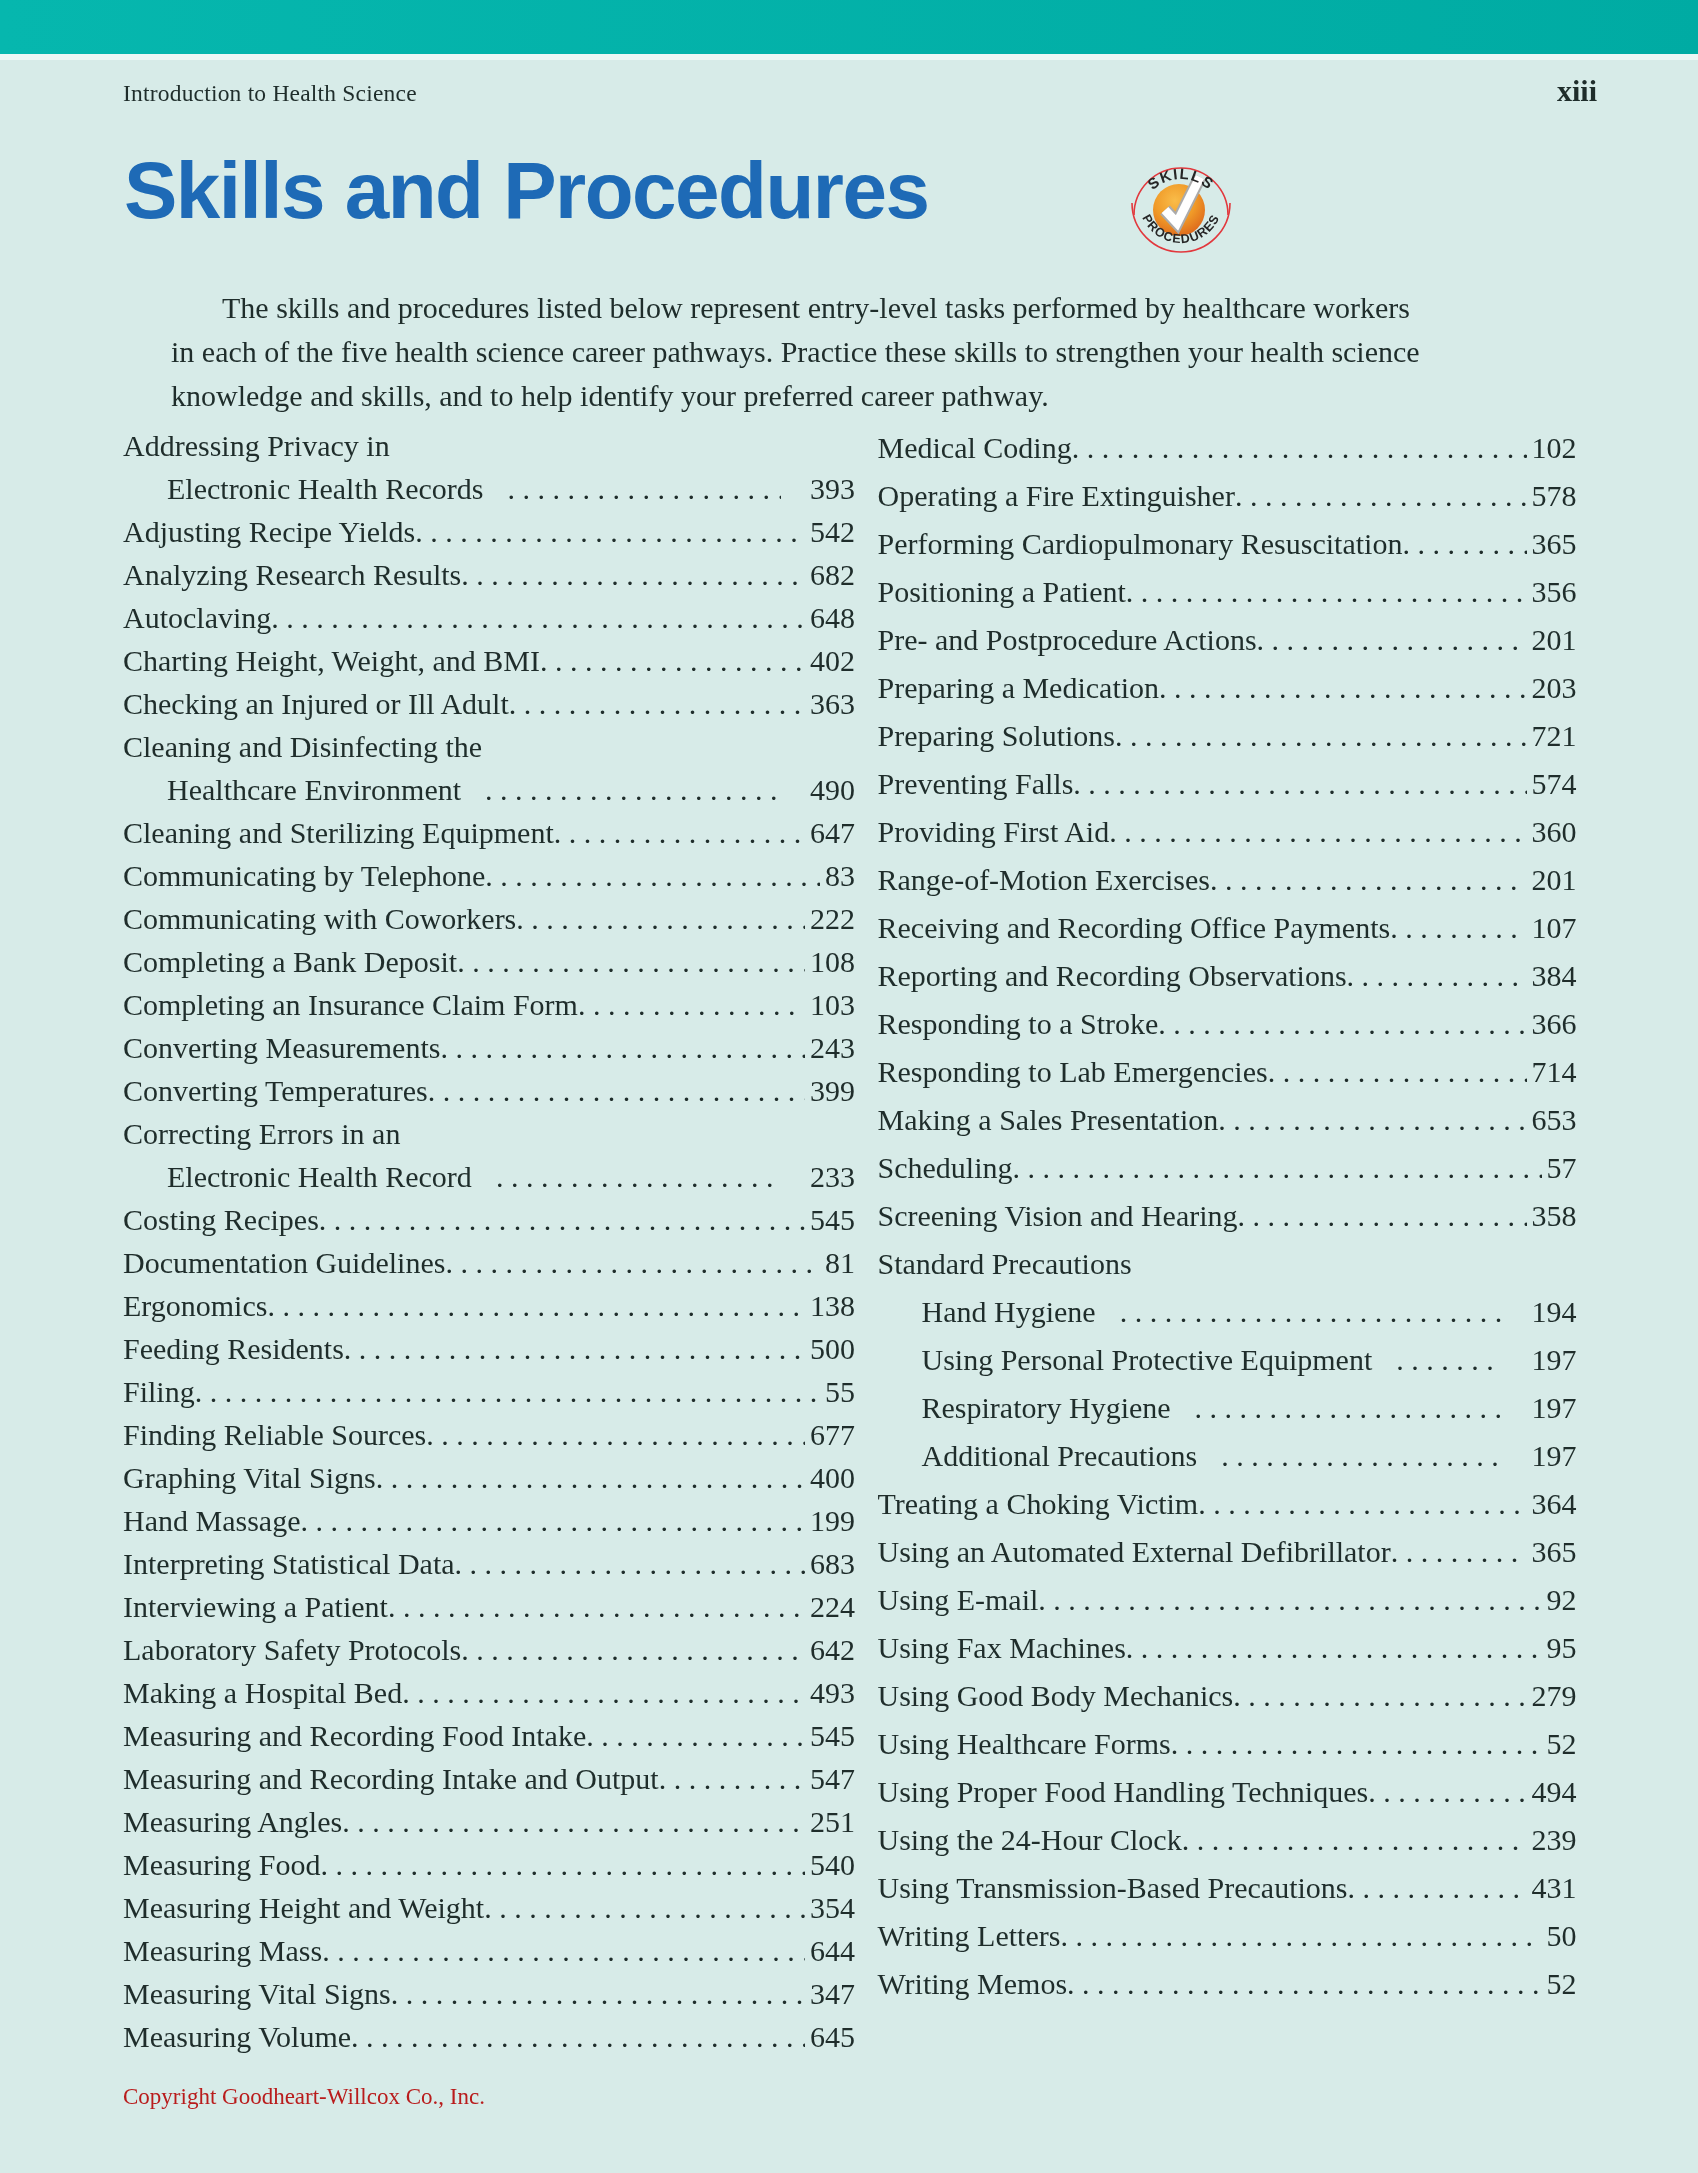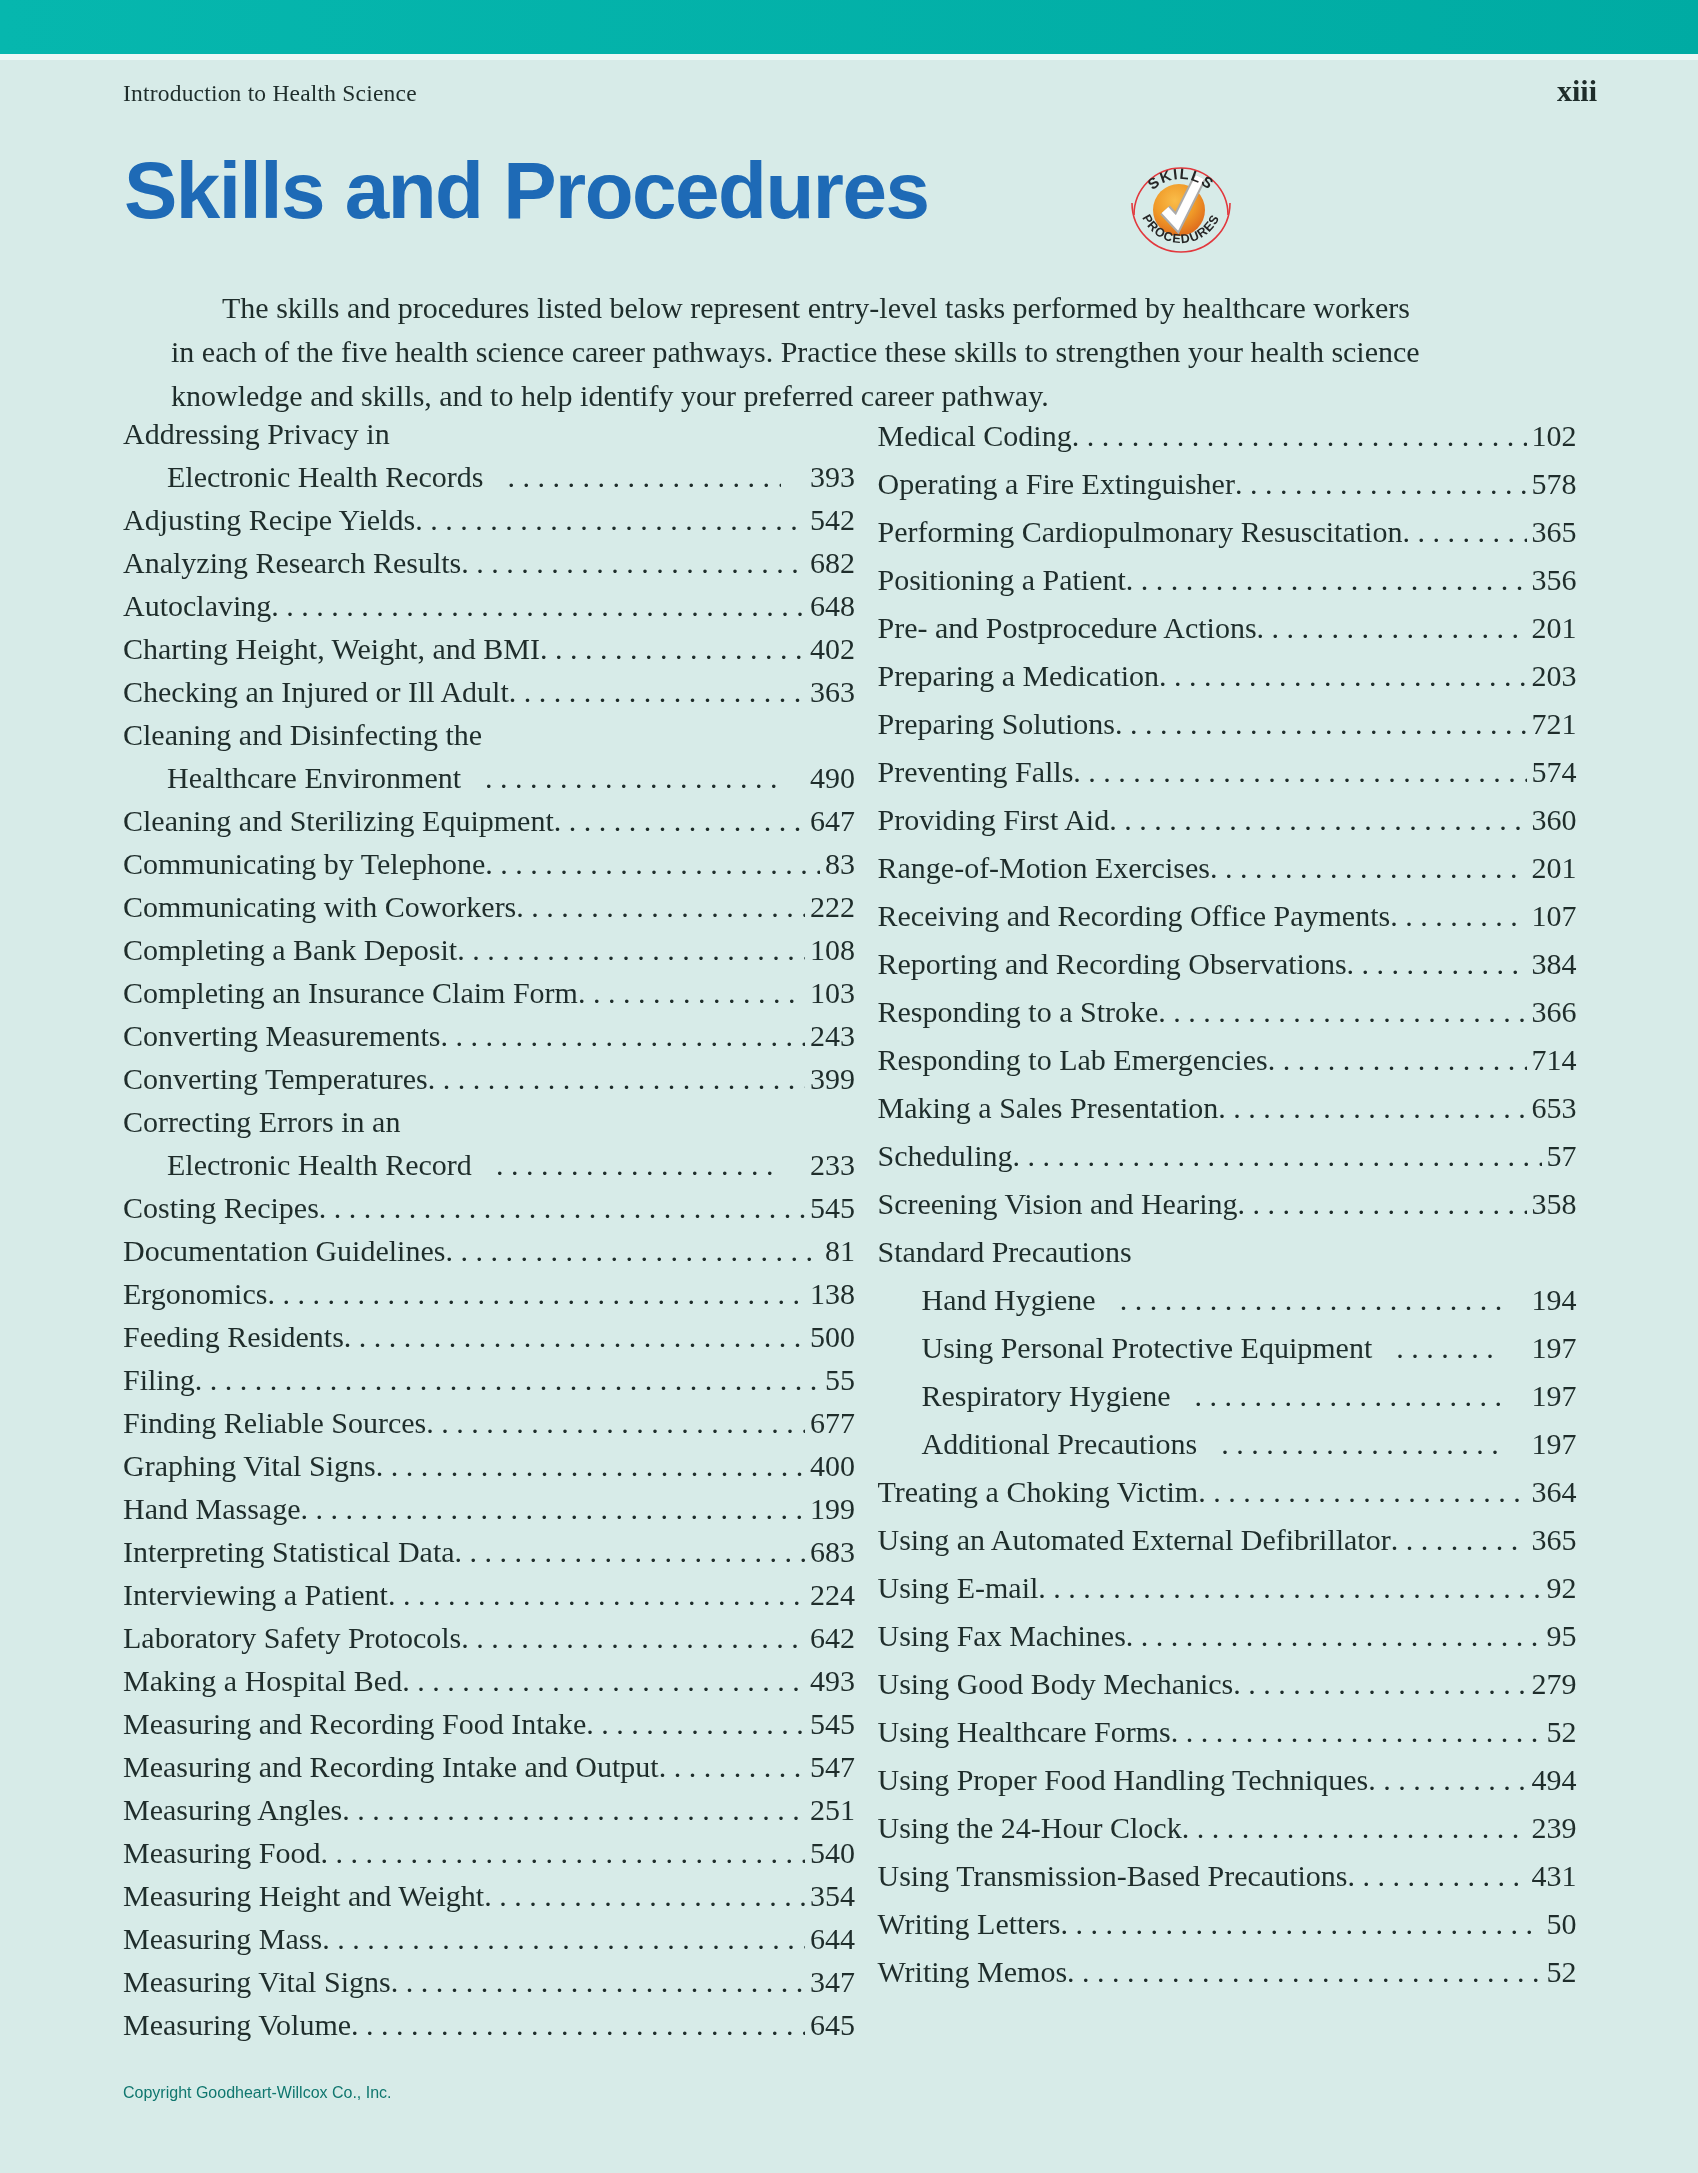--- a/index.html
+++ b/index.html
@@ -17,33 +17,33 @@
     display:flex;justify-content:space-between;align-items:baseline;}
   .book-title{font-size:23.5px;letter-spacing:0.2px;}
   .folio{font-size:30px;font-weight:bold;}
   .main-title{position:absolute;top:147px;left:120px;
     font-family:"Liberation Sans",sans-serif;font-weight:bold;font-size:80px;line-height:1;
     letter-spacing:-1.5px;color:var(--title-blue,#1e6ab6);}
   .badge{position:absolute;left:1125px;top:153px;width:108px;height:110px;}
   .intro{position:absolute;top:286px;left:123px;width:1460px;font-size:30px;line-height:44px;margin-left:48px;}
   .intro .l1{text-indent:51px;}
   .columns{position:absolute;top:412px;left:123px;display:flex;gap:22.5px;}
-  .col{display:flex;flex-direction:column;}
+  .col{display:flex;flex-direction:column;margin-top:12px;}
   .col-left{width:732px;}
   .col-right{width:699px;}
   .row{display:flex;align-items:baseline;white-space:nowrap;}
   .col-left .row{height:43px;line-height:43px;}
   .col-right .row{height:48px;line-height:48px;}
   .row .label{font-size:30px;}
   .row.indent{padding-left:44px;gap:24px;}
   .dots{flex:1;min-width:0;overflow:hidden;white-space:nowrap;font-size:30px;}
   .dots::after{content:" . . . . . . . . . . . . . . . . . . . . . . . . . . . . . . . . . . . . . . . . . . . . . . . . . . . . . . . . . . . .";}
   .pnum{font-size:30px;padding-left:4.9px;}
   .footer{position:absolute;left:123px;top:2084px;
-    font-family:Liberation Sans, sans-serif;font-size:16px;color:#0f766e;}
+    font-family:Liberation Serif, serif;font-size:23px;color:#b91c1c;}
 </style>
 </head>
 <body>
 
 <div class="page">
 
   <div class="band"></div>
   <div class="band-strip"></div>
 
   <div class="header">

